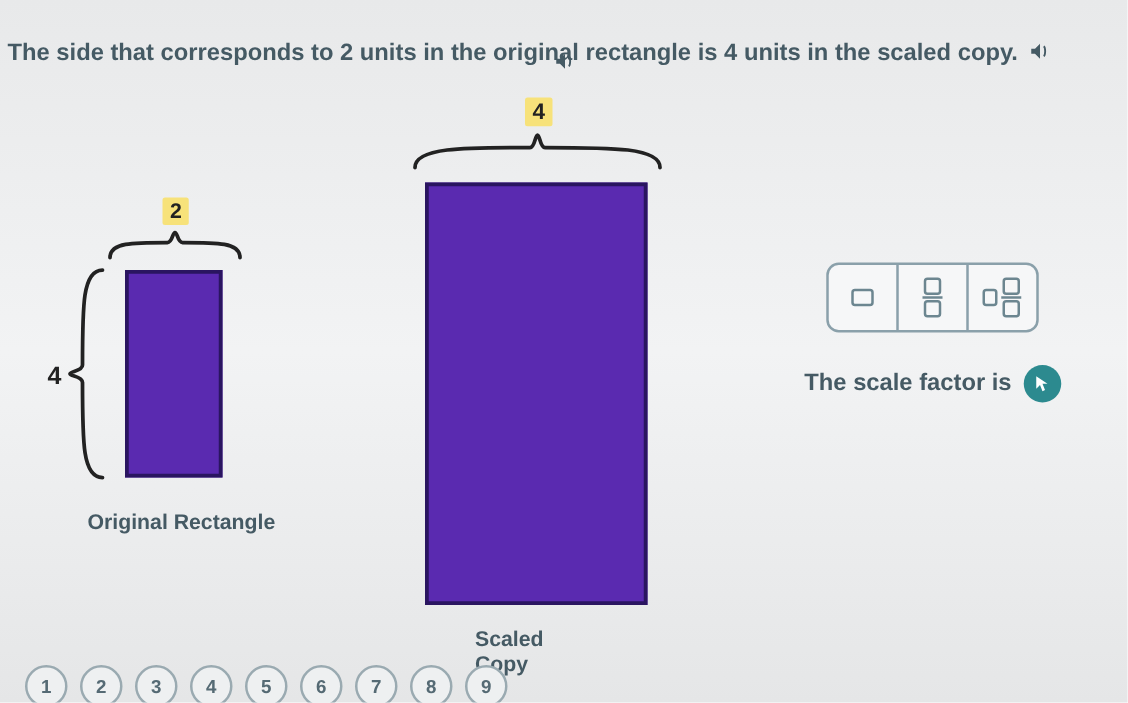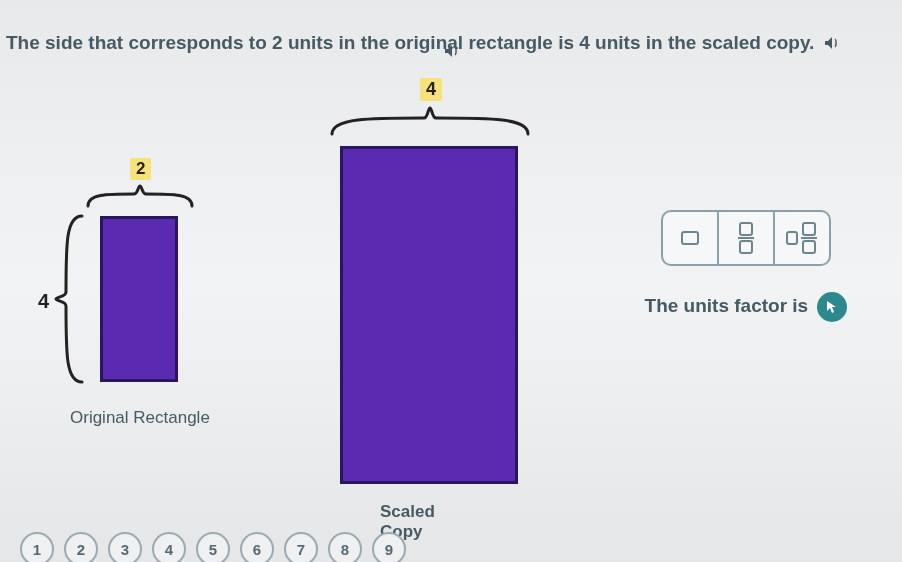--- a/index.html
+++ b/index.html
@@ -85,21 +85,21 @@
     width: 78px;
     height: 166px;
     background: #5a2ab0;
     border: 3px solid #2a1560;
   }
   .orig-caption {
     position: absolute;
     left: 30px;
     top: 238px;
     font-size: 17px;
-    font-weight: 400;
+    font-weight: 700;
     color: #455a64;
   }
 
   
   .scaled-group {
     position: absolute;
     left: 320px;
     top: 90px;
   }
   .scaled-top-label {
@@ -267,21 +267,21 @@
     <div class="format-opt">
       <svg width="34" height="34" viewBox="0 0 34 34">
           <rect x="2" y="11" width="10" height="12" rx="2" fill="none" stroke="#6c8690" stroke-width="2"></rect>
           <rect x="18" y="2" width="12" height="12" rx="2" fill="none" stroke="#6c8690" stroke-width="2"></rect>
           <line x1="16" y1="17" x2="32" y2="17" stroke="#6c8690" stroke-width="2"></line>
           <rect x="18" y="20" width="12" height="12" rx="2" fill="none" stroke="#6c8690" stroke-width="2"></rect>
         </svg>
     </div>
   </div>
   <div class="answer-text">
-    <span>The units factor is</span>
+    <span>The scale factor is</span>
     <span class="answer-blank">
       <svg width="16" height="16" viewBox="0 0 16 16">
           <path d="M3 2l0 10 3-3 2 5 2-1-2-5 4 0z" fill="#fff"></path>
         </svg>
     </span>
   </div>
 </div>
 
 <div class="num-row">
   <div class="num-btn">

